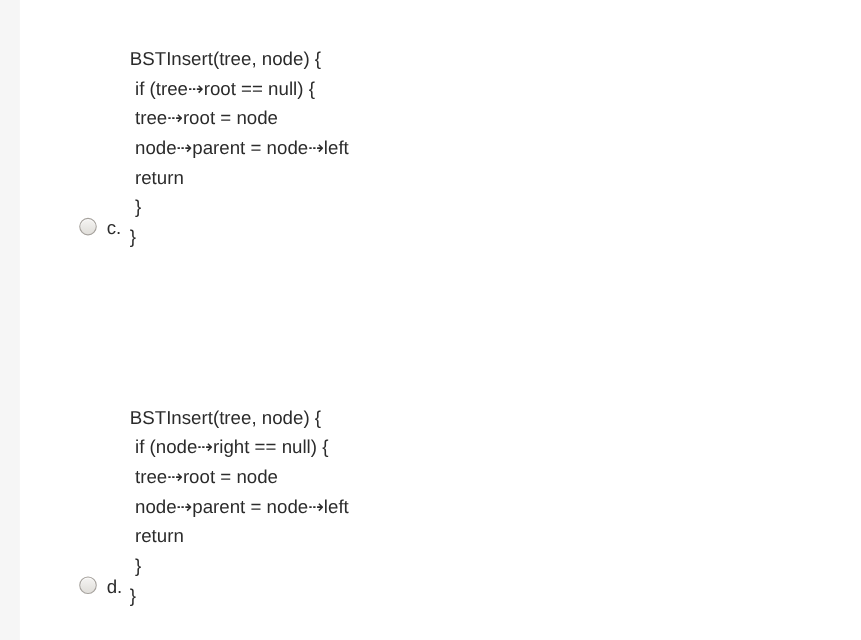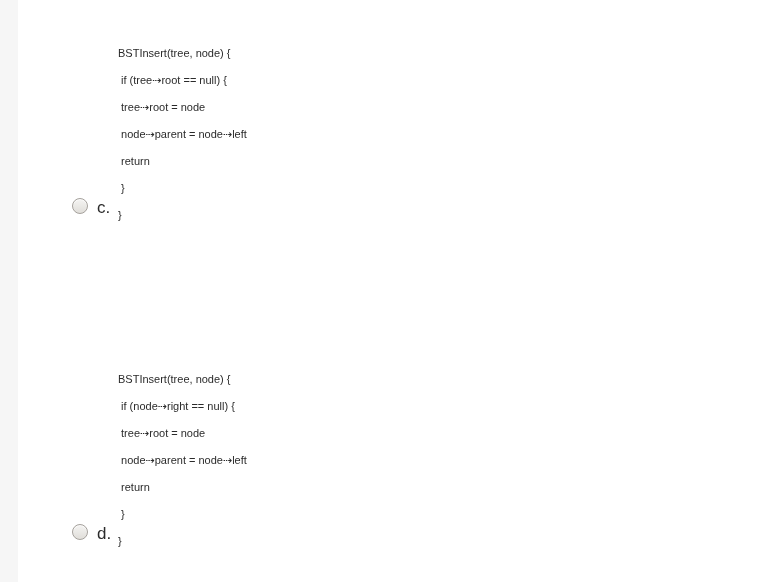--- a/index.html
+++ b/index.html
@@ -42,21 +42,21 @@
   .opt-label {
     position: absolute;
     font-size: 17px;
     line-height: 17px;
     color: #2b2b2b;
   }
 
   .code {
     position: absolute;
     font-family: "Liberation Sans", "DejaVu Sans", sans-serif;
-    font-size: 11px;
+    font-size: 17px;
     line-height: 27px;
     color: #2b2b2b;
     white-space: pre;
   }
 
   
   .radio-c  { left: 72px;  top: 198px; }
   .label-c  { left: 97px;  top: 199px; }
   .code-c   { left: 118px; top: 40px;  }
 

